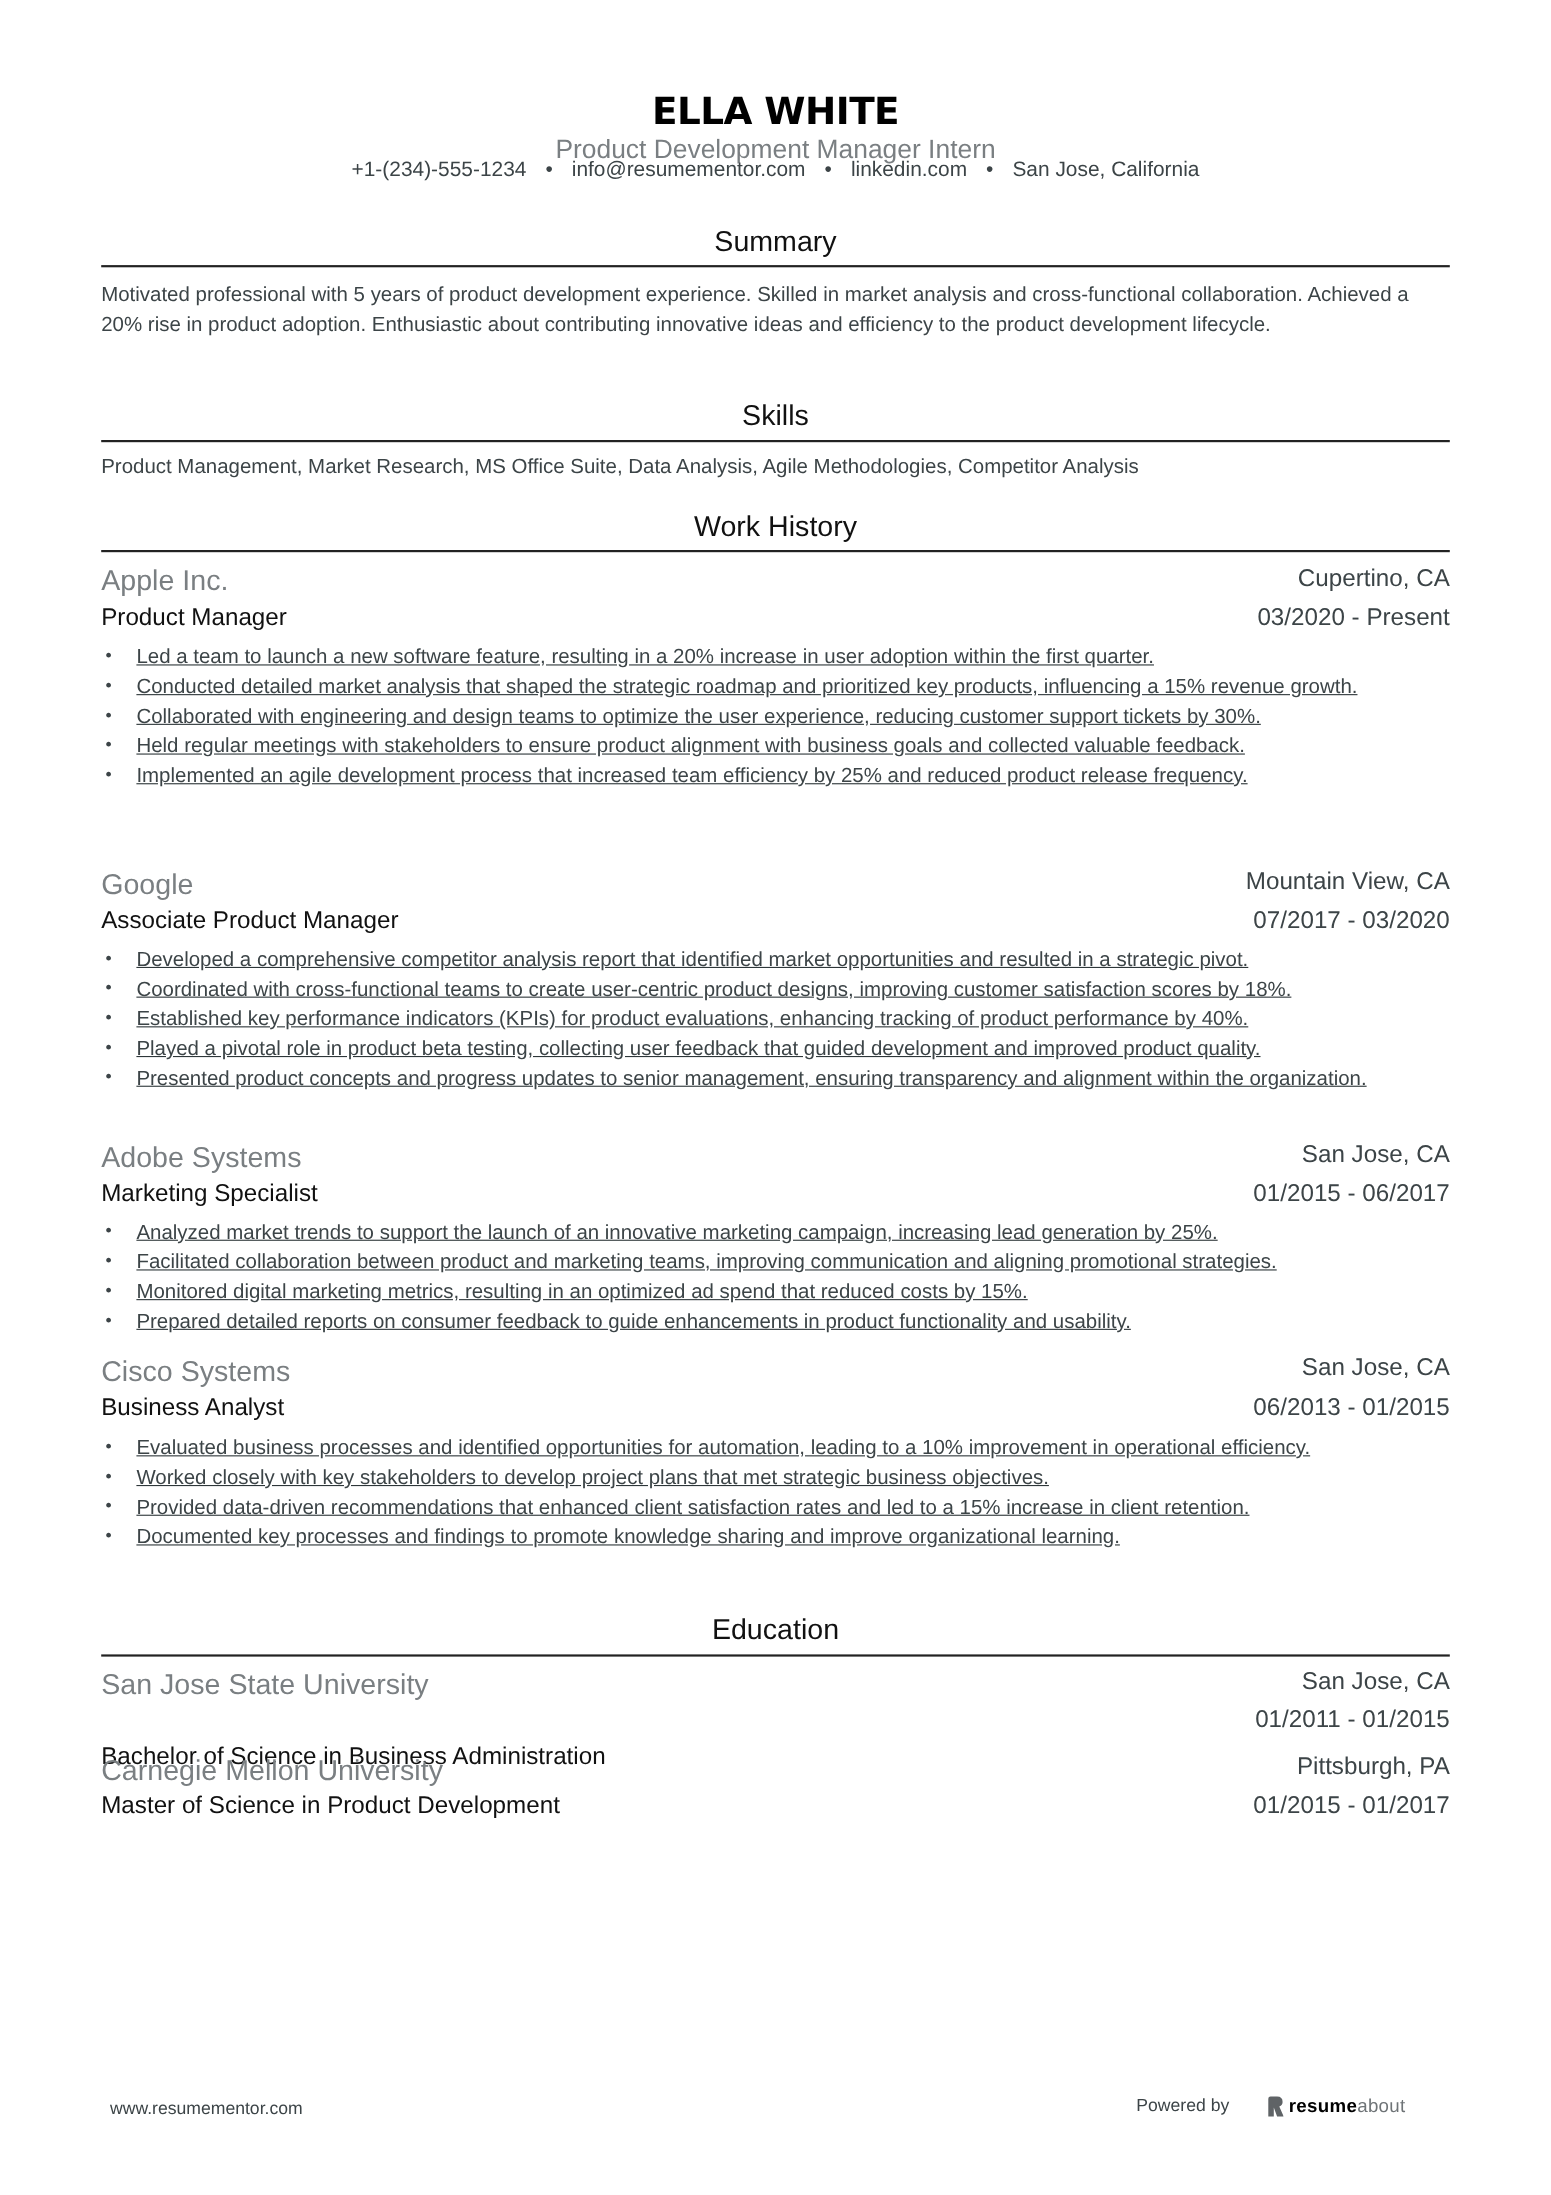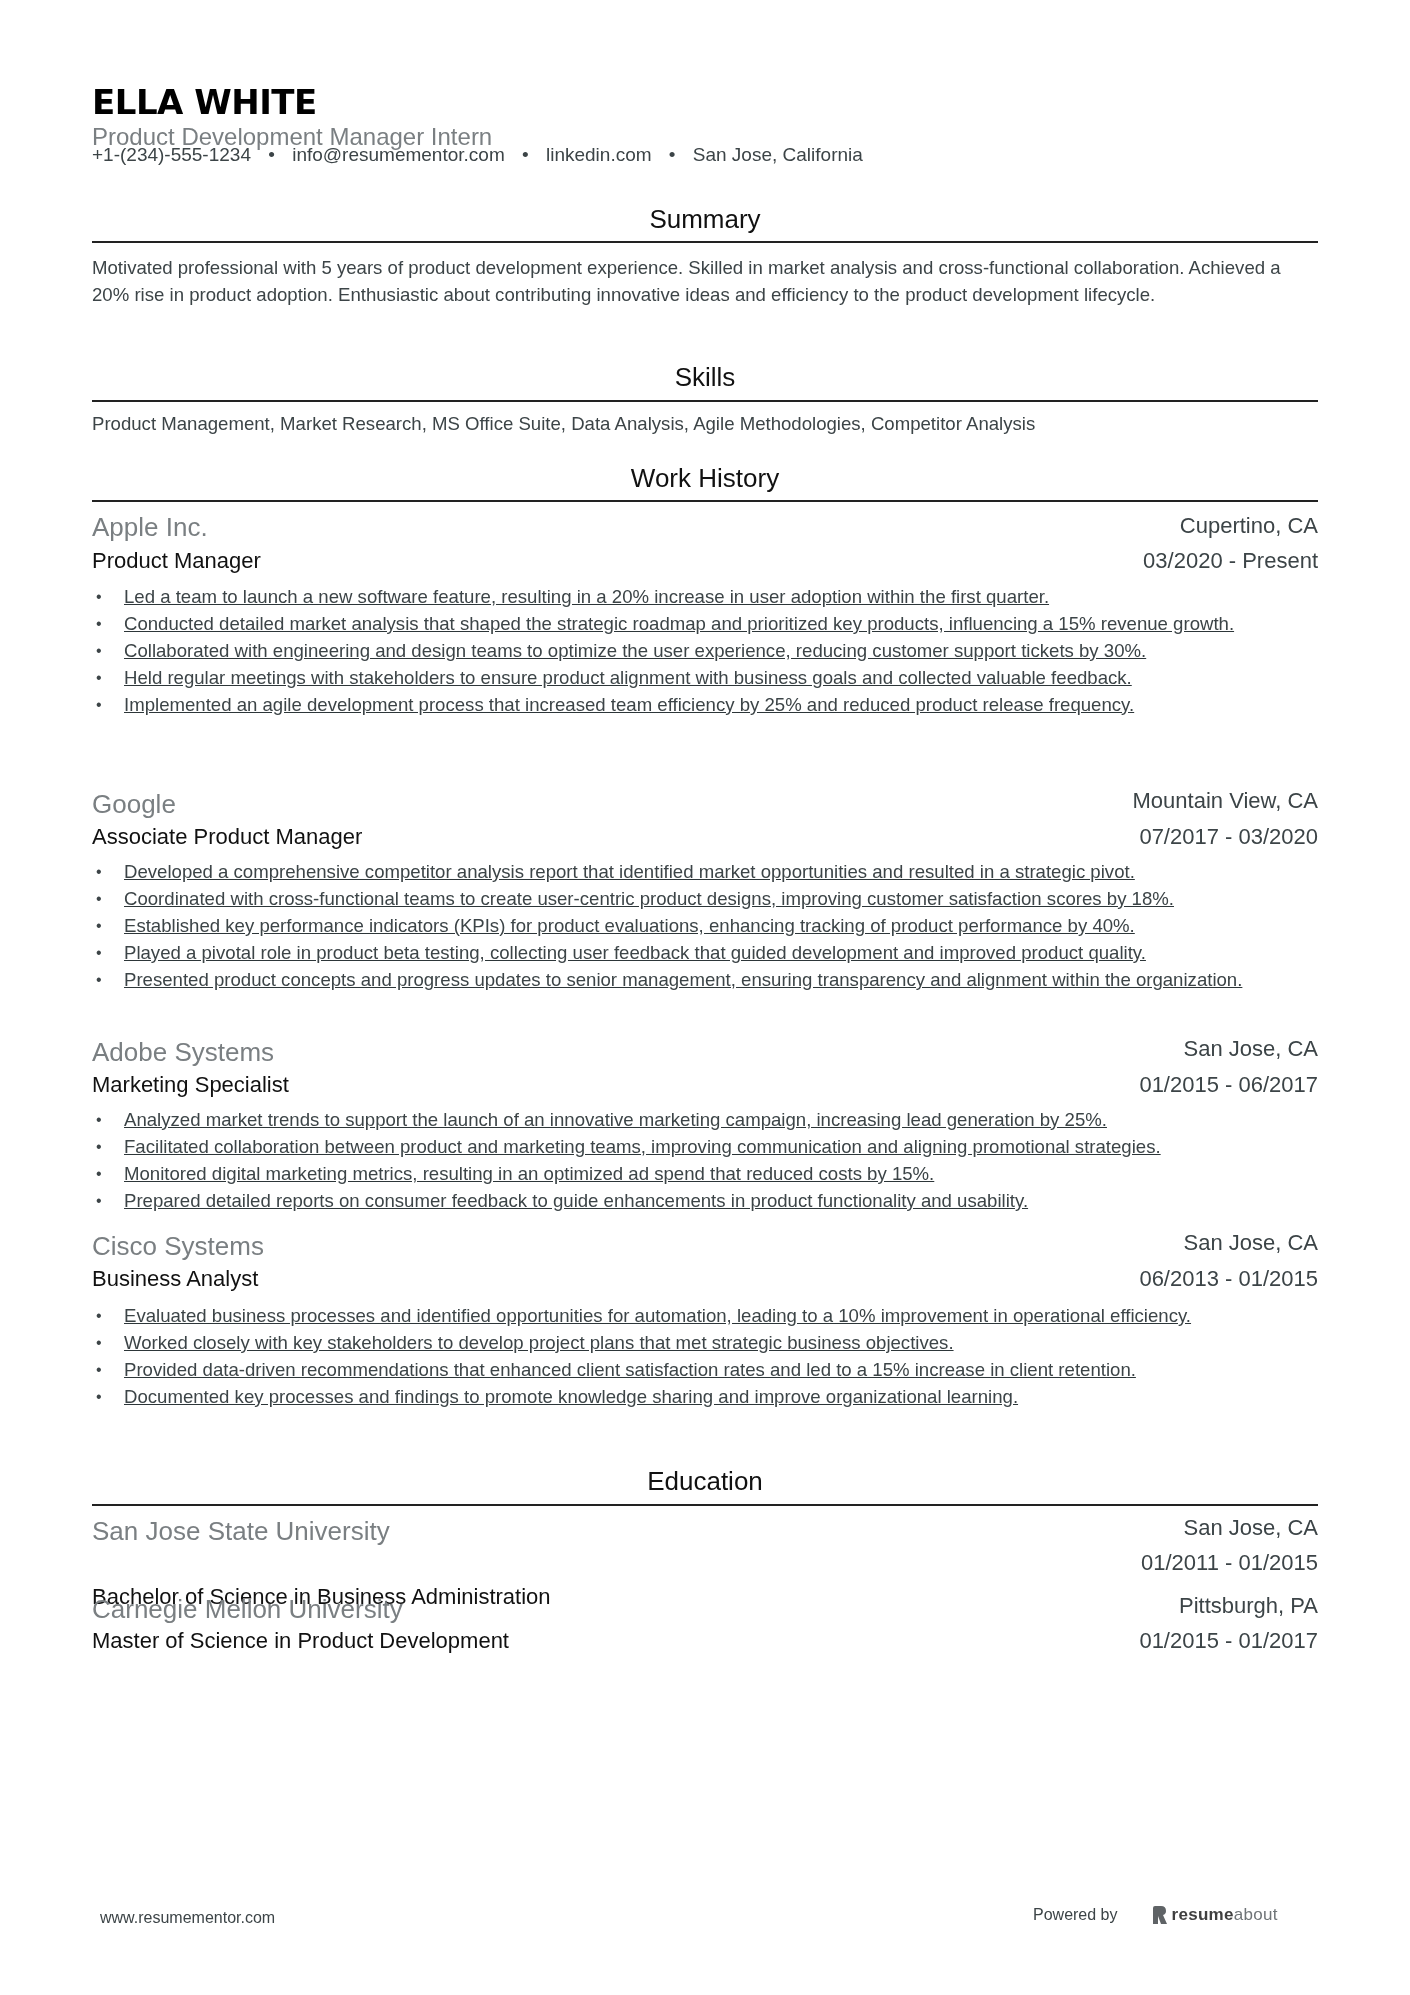--- a/index.html
+++ b/index.html
@@ -1,39 +1,39 @@
 <!DOCTYPE html>
 <html><head>
 <meta charset="utf-8">
 <style>
   html, body { margin: 0; padding: 0; background: #ffffff; }
   body { width: 1410px; height: 1995px; position: relative; overflow: hidden;
          font-family: "Liberation Sans", "DejaVu Sans", sans-serif; color: #2d3639; }
   .page { position: absolute; left: 92px; width: 1226px; top: 0; }
-  .header { text-align: left; }
+  .header { text-align: center; }
   .name { position: absolute; top: 80px; left: 0; width: 100%; font-size: 34px; font-weight: 900;
           color: #000; letter-spacing: -0.5px; font-family: "DejaVu Sans", sans-serif; line-height: 44px; }
   .subtitle { position: absolute; top: 121px; left: 0; width: 100%; font-size: 24px; color: #7a7f82; line-height: 32px; }
   .contacts { position: absolute; top: 143px; left: 0; width: 100%; font-size: 19px; color: #3c4447; line-height: 24px; }
   .contacts .sep { display: inline-block; margin: 0 12px; color: #3c4447; }
   .section-title { position: absolute; left: 0; width: 100%; text-align: center; font-size: 26px; color: #111;
                    line-height: 32px; }
   .rule { position: absolute; left: 0; width: 100%; height: 0; border-top: 2px solid #222; }
   .para { position: absolute; left: 0; width: 100%; font-size: 18.6px; line-height: 27px; color: #3c4447; }
   .org { position: absolute; left: 0; font-size: 26px; color: #7a7f82; line-height: 32px; }
   .loc, .dates { position: absolute; right: 0; font-size: 22px; color: #3c4447; line-height: 28px; text-align: right; }
   .role { position: absolute; left: 0; font-size: 22px; color: #111; line-height: 28px; }
   ul.bullets { position: absolute; left: 0; width: 100%; margin: 0; padding: 0; list-style: none; text-decoration: underline; }
   ul.bullets li { position: relative; padding-left: 32px; font-size: 18.6px; line-height: 27px; color: #3c4447; }
   ul.bullets li::before { content: "•"; position: absolute; left: 4px; top: 0; color: #3c4447; font-size: 16px; }
   .footer-left { position: absolute; left: 100px; top: 1909px; font-size: 16px; color: #3c4447; }
   .footer-right { position: absolute; left: 1033px; top: 1905px; font-size: 16px; color: #3c4447; display: flex; align-items: center; }
   .logo { display: flex; align-items: center; margin-left: 34px; }
   .logo-mark { width: 15px; height: 20px; margin-right: 5px; }
-  .logo-bold { font-weight: bold; color: #404040; font-size: 17px; letter-spacing: 0.3px; }
+  .logo-bold { font-weight: bold; color: #000000; font-size: 17px; letter-spacing: 0.3px; }
   .logo-light { color: #6f7477; font-size: 17px; letter-spacing: 0.3px; }
 </style>
 </head>
 <body>
 
 <div class="page">
 
   <div class="name header">ELLA WHITE</div>
   <div class="subtitle header">Product Development Manager Intern</div>
   <div class="contacts header">

